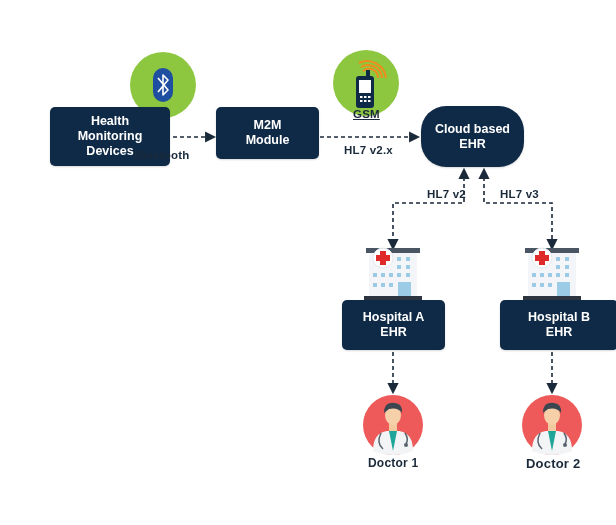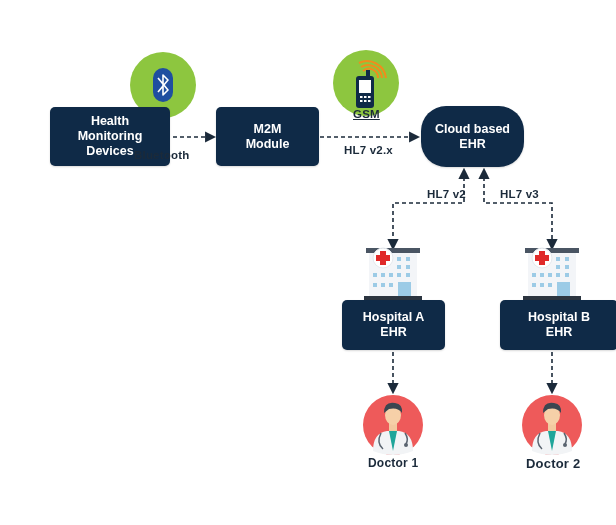--- a/index.html
+++ b/index.html
@@ -124,21 +124,21 @@
     <circle cx="13" cy="20" r="2" fill="#5a6470"></circle>
   </g>
 </svg>
 
 <div class="node" style="left:13px; top:107px; width:120px; height:59px;margin-left:37px;">
   <span>Health</span>
   <span>Monitoring</span>
   <span>Devices</span>
 </div>
 
-<div class="node" style="left:216px; top:107px; width:103px; height:59px;">
+<div class="node" style="left:216px; top:107px; width:103px; height:52px;">
   <span>M2M</span>
   <span>Module</span>
 </div>
 
 <div class="node" style="left:421px; top:106px; width:103px; height:61px;border-radius:25px;">
   <span>Cloud based</span>
   <span>EHR</span>
 </div>
 
 <div class="node" style="left:342px; top:300px; width:103px; height:50px;">

